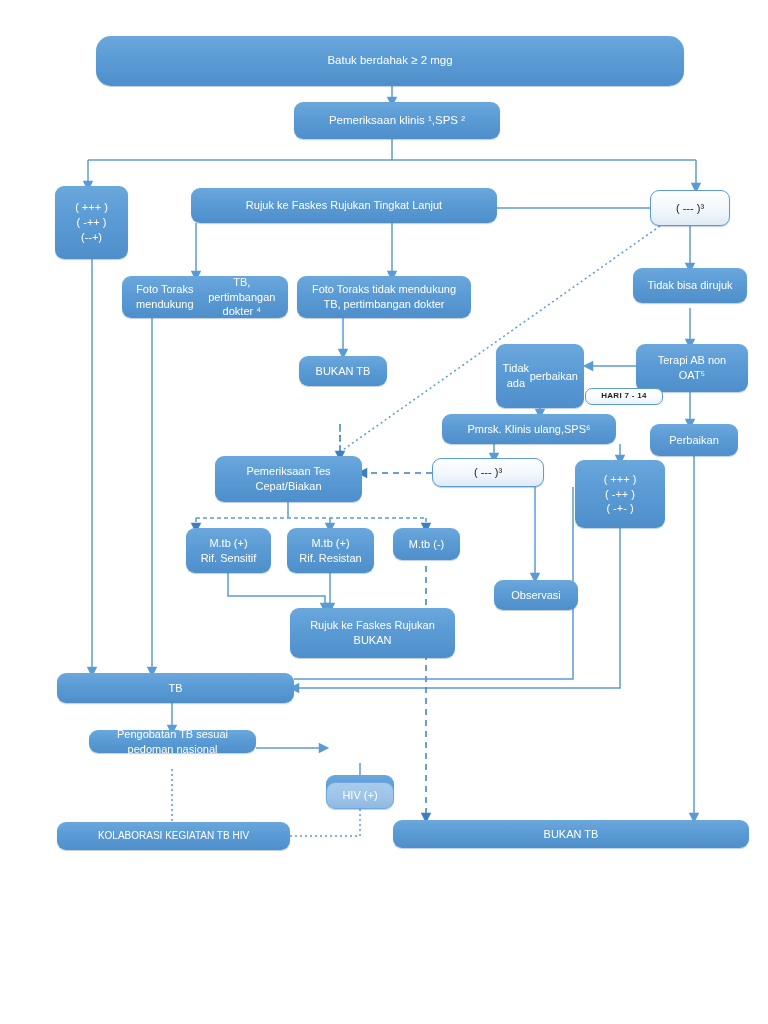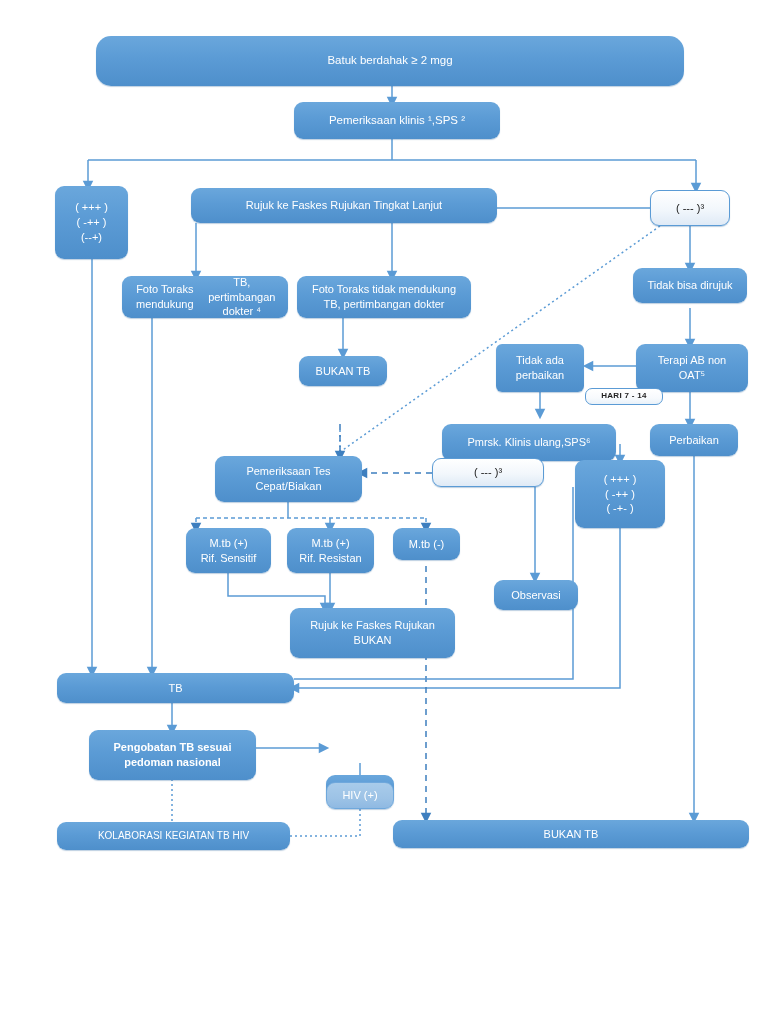--- a/index.html
+++ b/index.html
@@ -173,30 +173,30 @@
 
   <div class="node" style="left:636px;top:344px;width:112px;height:48px;flex-direction:column;">
     <span class="ln">Terapi AB non</span>
     <span class="ln">OAT⁵</span>
   </div>
 
   <div class="node tag" style="left:585px;top:388px;width:78px;height:17px;">
     <span>HARI 7 - 14</span>
   </div>
 
-  <div class="node" style="left:496px;top:344px;width:88px;height:48px;flex-direction:column;border-radius:6px;">
+  <div class="node" style="left:496px;top:344px;width:88px;height:64px;flex-direction:row;">
     <span class="ln">Tidak ada</span>
     <span class="ln">perbaikan</span>
   </div>
 
   <div class="node" style="left:650px;top:424px;width:88px;height:32px;">
     <span>Perbaikan</span>
   </div>
 
-  <div class="node" style="left:442px;top:424px;width:174px;height:37px;">
+  <div class="node" style="left:442px;top:414px;width:174px;height:30px;">
     <span>Pmrsk. Klinis ulang,SPS⁶</span>
   </div>
 
   <div class="node" style="left:215px;top:456px;width:147px;height:46px;flex-direction:column;">
     <span class="ln">Pemeriksaan Tes</span>
     <span class="ln">Cepat/Biakan</span>
   </div>
 
   <div class="node pale light" style="left:432px;top:458px;width:112px;height:29px;">
     <span>( --- )³</span>
@@ -228,21 +228,21 @@
 
   <div class="node" style="left:243px;top:608px;width:165px;height:50px;flex-direction:column;margin-left:47px;">
     <span class="ln">Rujuk ke Faskes Rujukan</span>
     <span class="ln">BUKAN</span>
   </div>
 
   <div class="node" style="left:57px;top:673px;width:237px;height:30px;">
     <span>TB</span>
   </div>
 
-  <div class="node" style="left:89px;top:730px;width:167px;height:50px;flex-direction:column;font-weight:bold;">
+  <div class="node" style="left:89px;top:730px;width:167px;height:23px;flex-direction:column;">
     <span class="ln">Pengobatan TB sesuai</span>
     <span class="ln">pedoman nasional</span>
   </div>
 
   <div class="node" style="left:326px;top:765px;width:68px;height:30px;margin-top:10px;">
     <span>KTIP⁸</span>
   </div>
 
   <div class="node hivbox" style="left:326px;top:782px;width:68px;height:27px;">
     <span>HIV (+)</span>

